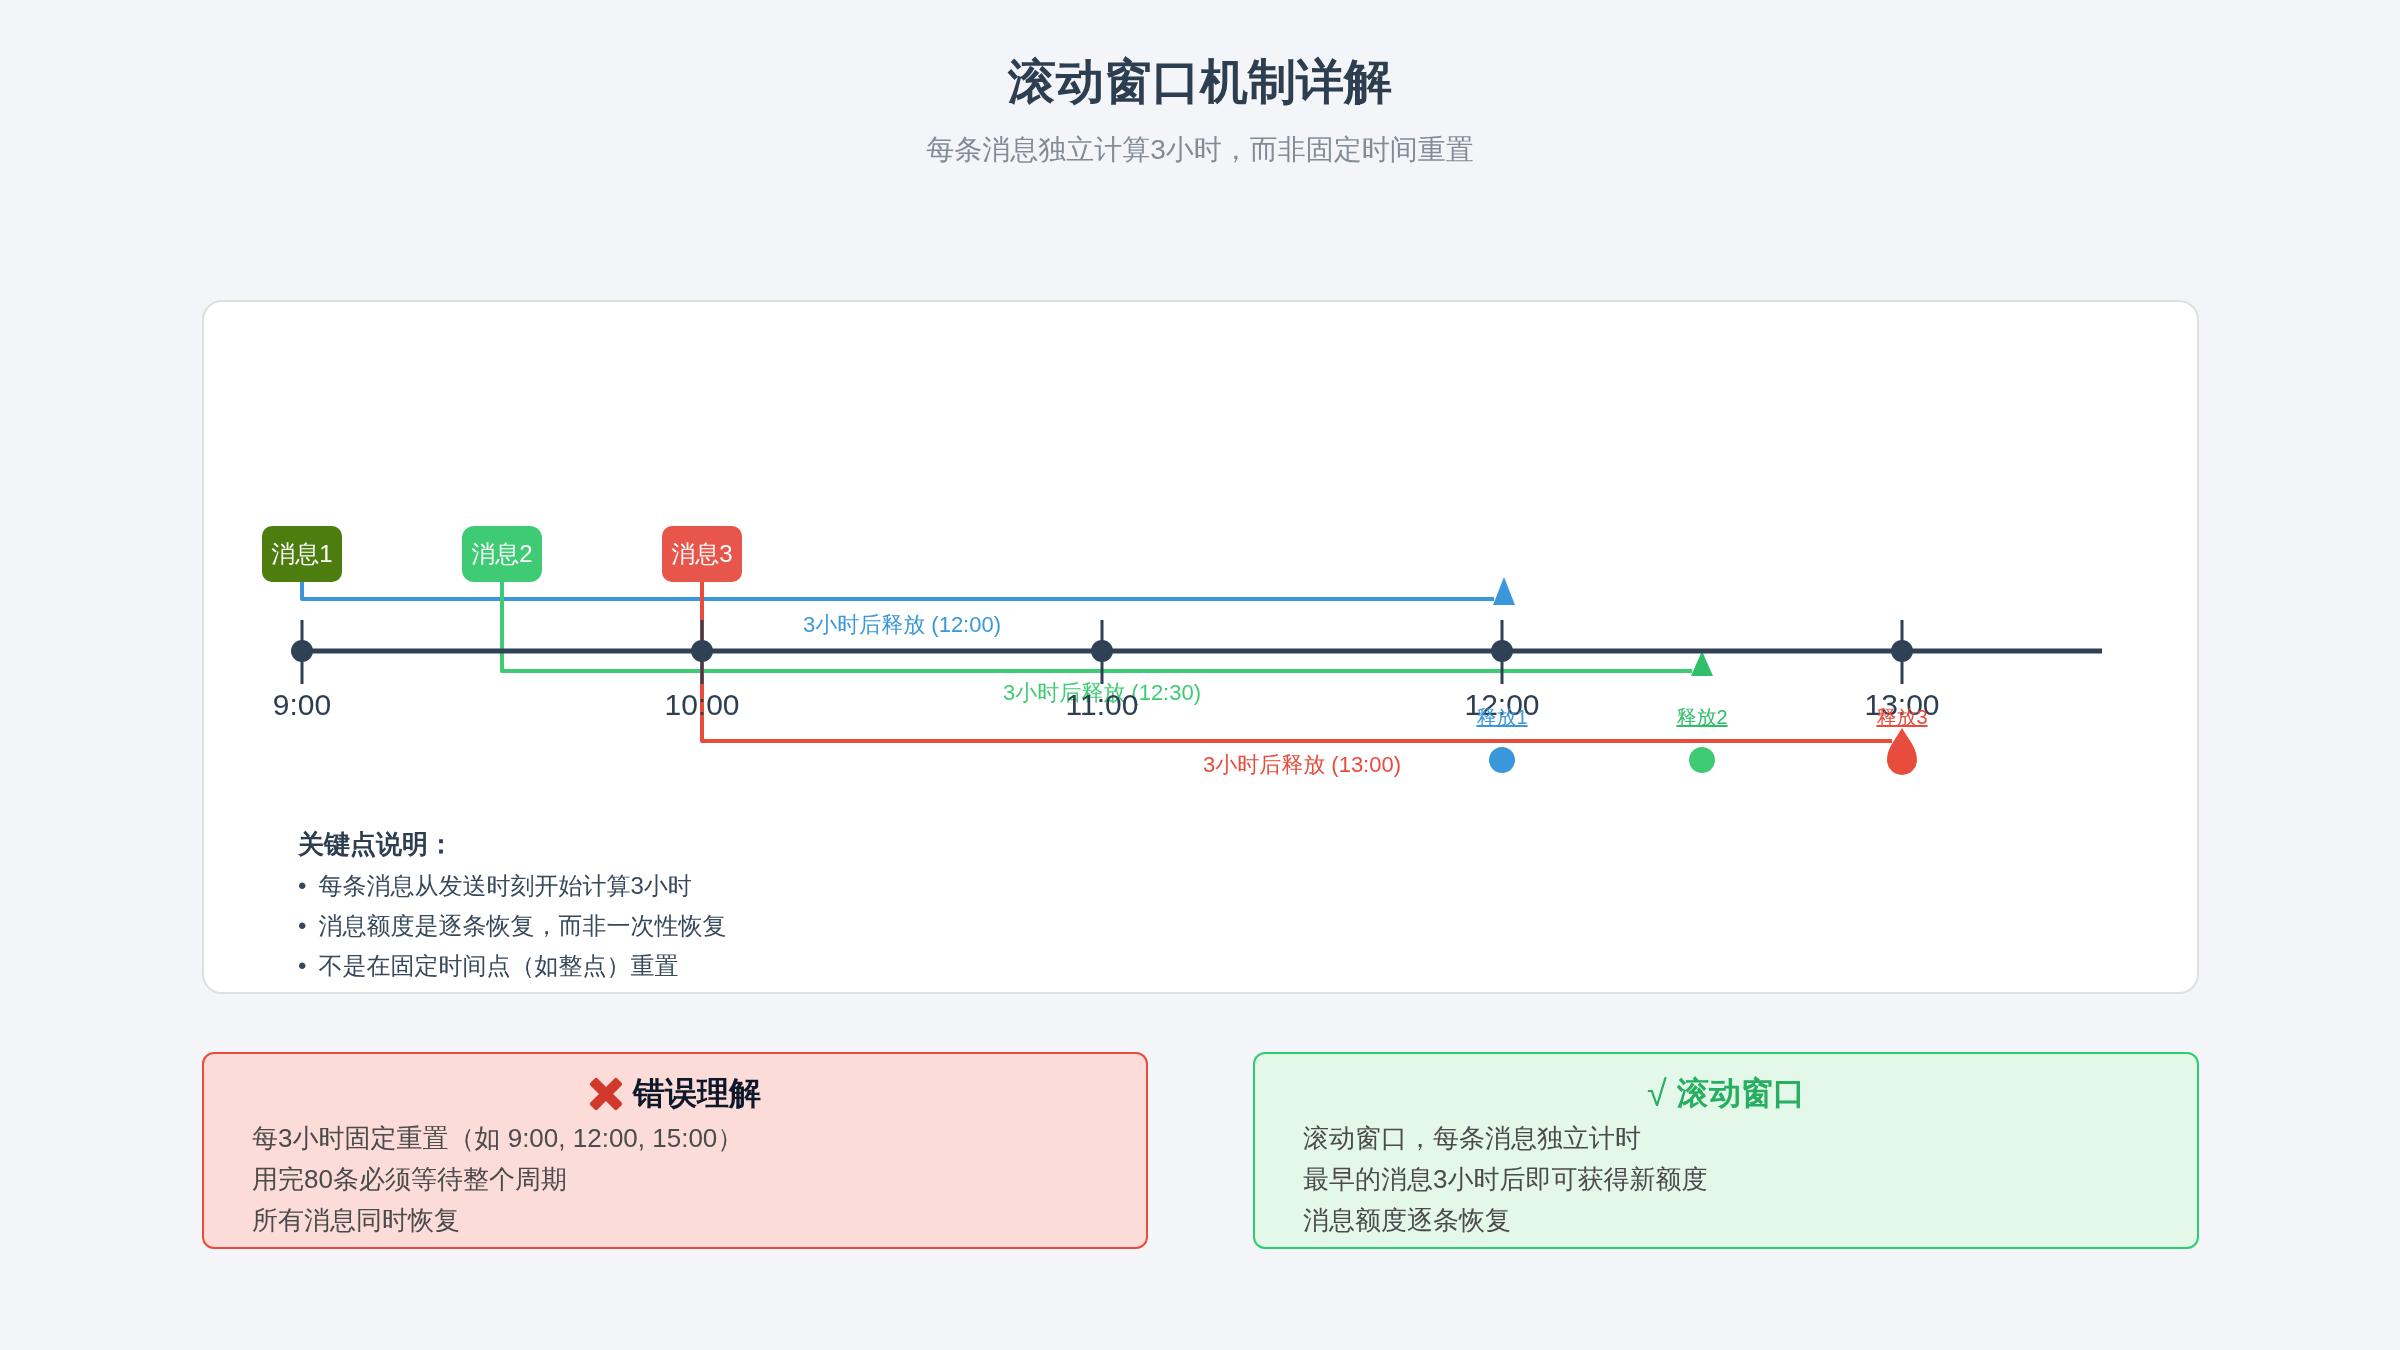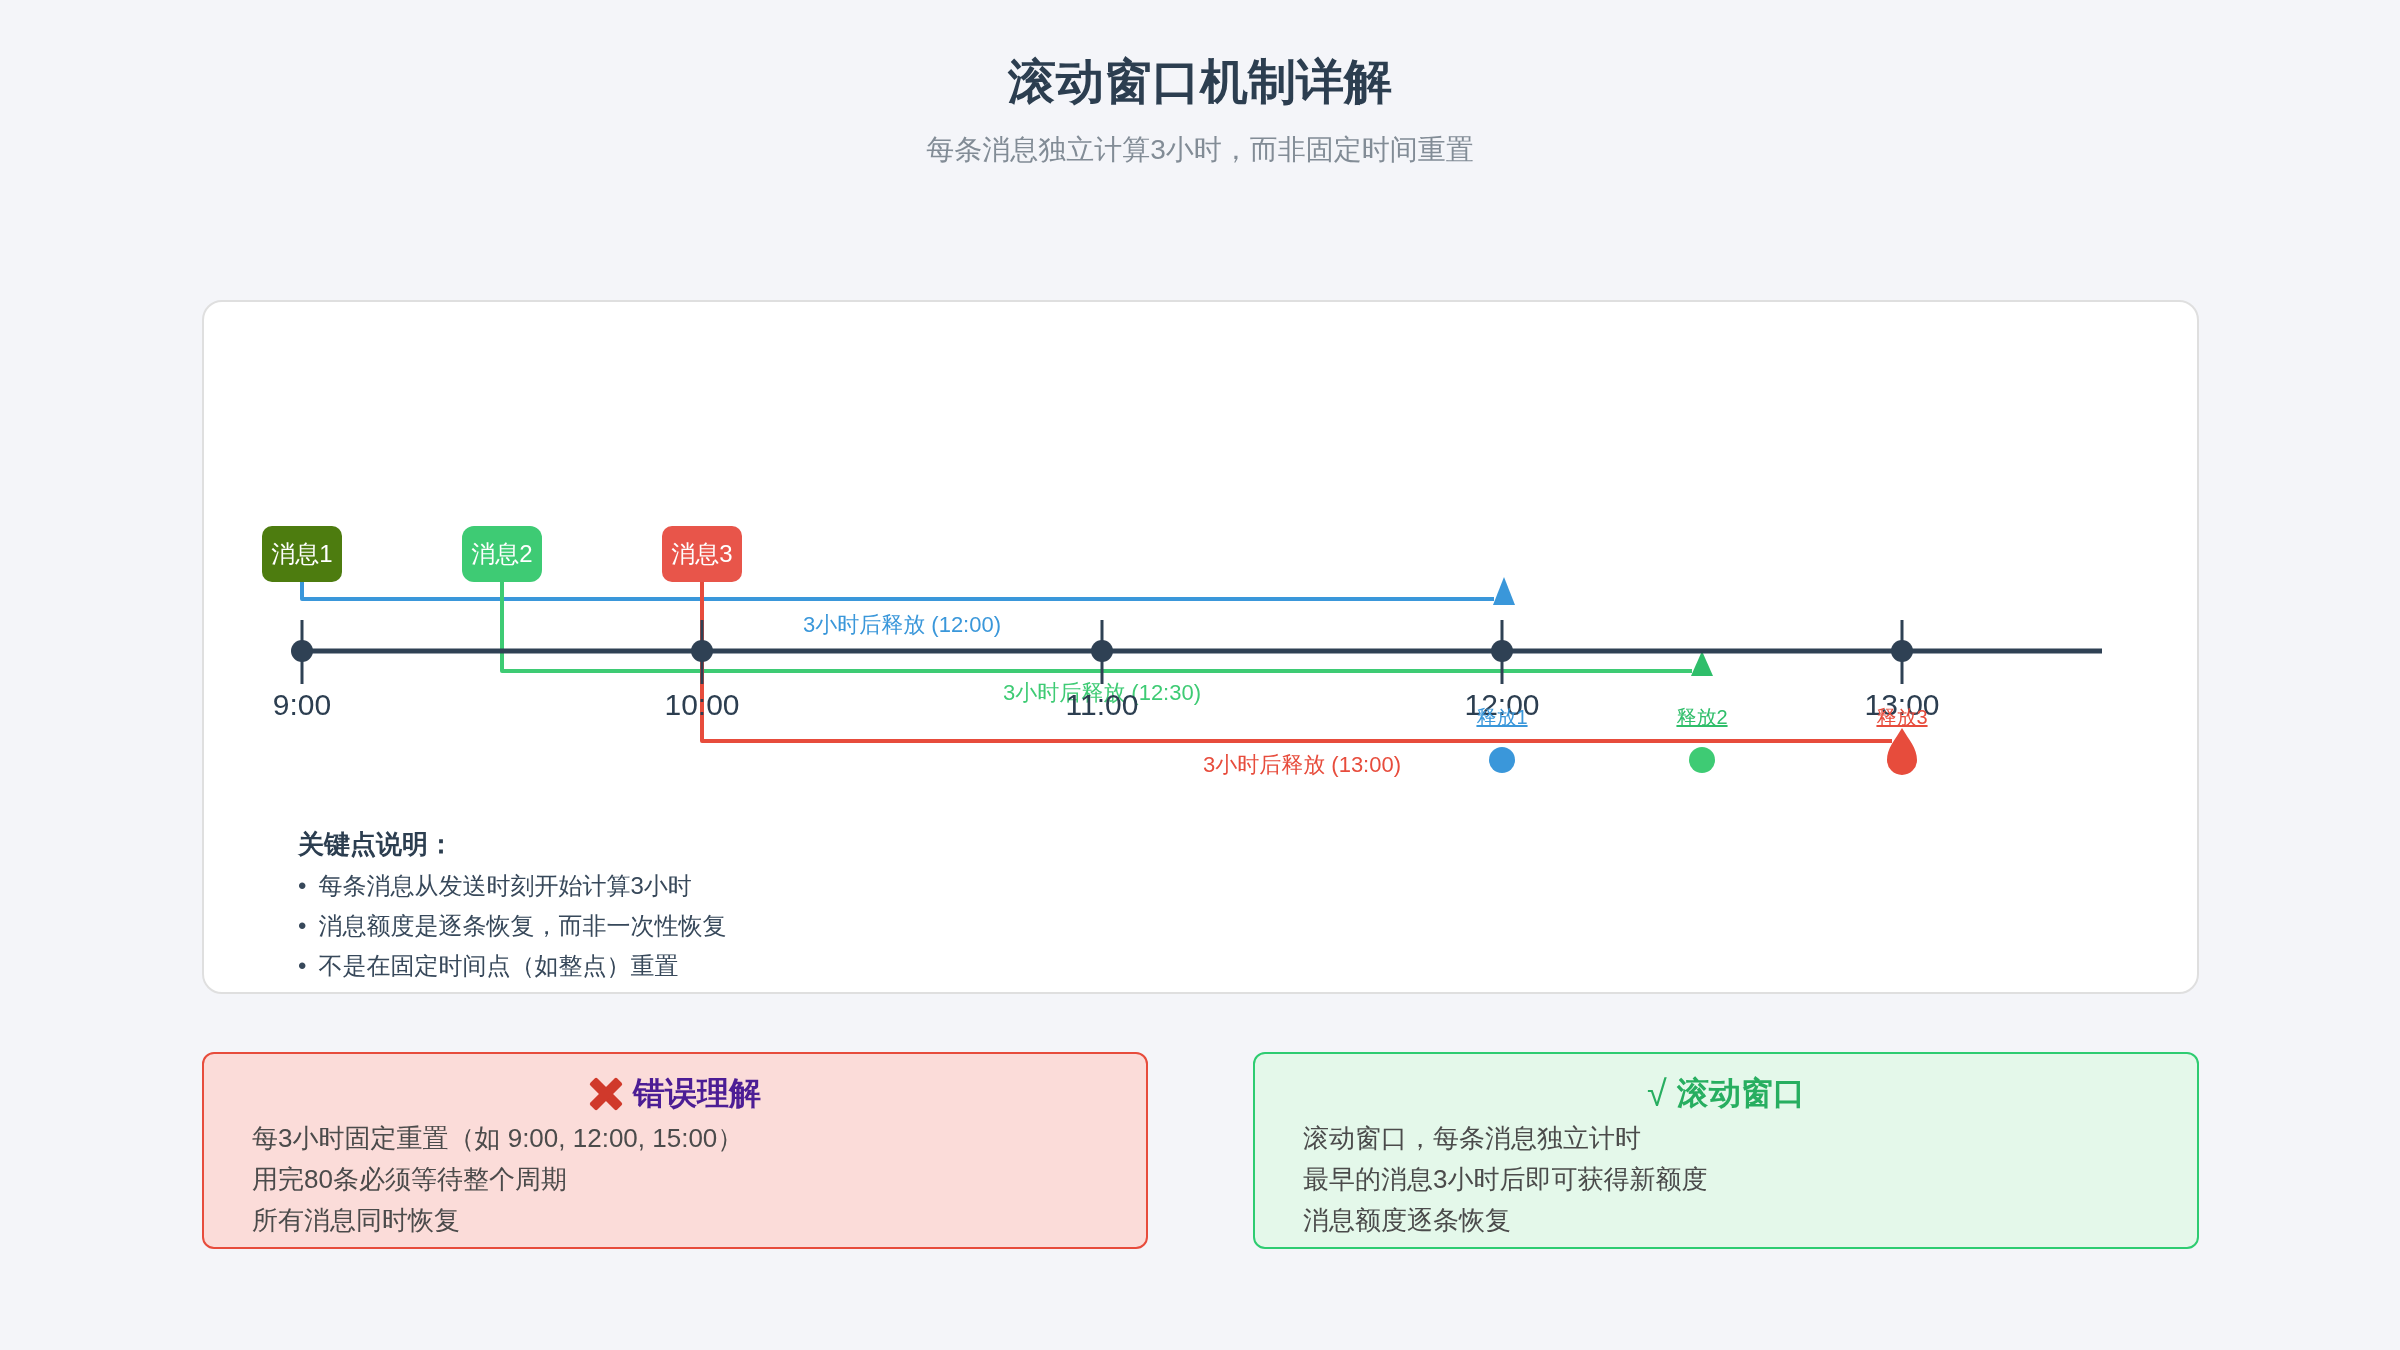--- a/index.html
+++ b/index.html
@@ -39,21 +39,21 @@
   .kp-list{left:94px;top:564px;width:900px;}
   .kp-item{font-size:24px;line-height:40px;color:#37485a;}
   .kp-item::before{content:"•";margin-right:12px;}
 
   
   .info-box{width:946px;height:197px;top:1052px;border-radius:12px;box-sizing:border-box;padding-top:18px;}
   .box-wrong{left:202px;background:#fbdcd9;border:2px solid #e74c3c;}
   .box-right{left:1253px;background:#e4f8ea;border:2px solid #2ecc71;}
   .box-title-row{display:flex;align-items:center;justify-content:center;gap:10px;height:44px;}
   .box-title{font-size:32px;font-weight:700;}
-  .box-wrong .box-title{color:#4c1d95;}
+  .box-wrong .box-title{color:#0f172a;}
   .box-right .box-title{color:#27ae60;}
   .check-glyph{font-size:36px;font-weight:400;color:#27ae60;line-height:36px;}
   .cross-glyph{position:relative;width:34px;height:34px;display:inline-block;}
   .cross-glyph::before,.cross-glyph::after{content:"";position:absolute;left:50%;top:50%;
       width:38px;height:10px;background:#d0392b;border-radius:2px;}
   .cross-glyph::before{transform:translate(-50%,-50%) rotate(45deg);}
   .cross-glyph::after{transform:translate(-50%,-50%) rotate(-45deg);}
   .box-body{margin-top:2px;padding-left:48px;}
   .box-line{font-size:26px;line-height:41px;color:#4b4b4b;}
 </style>

